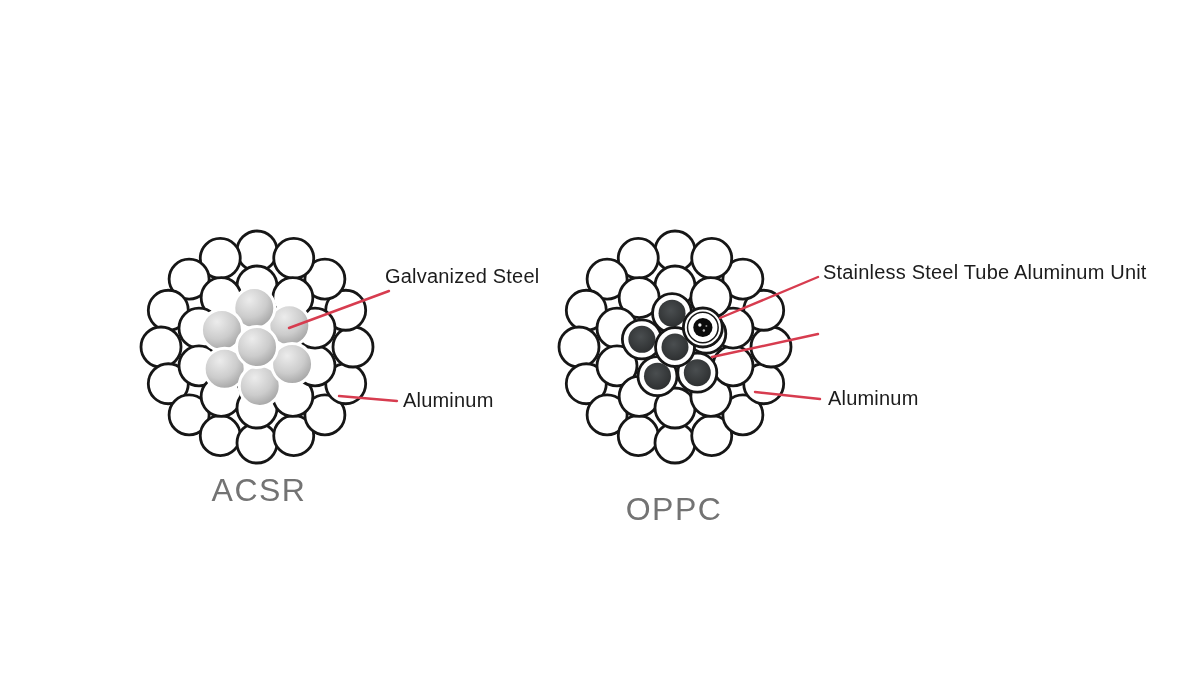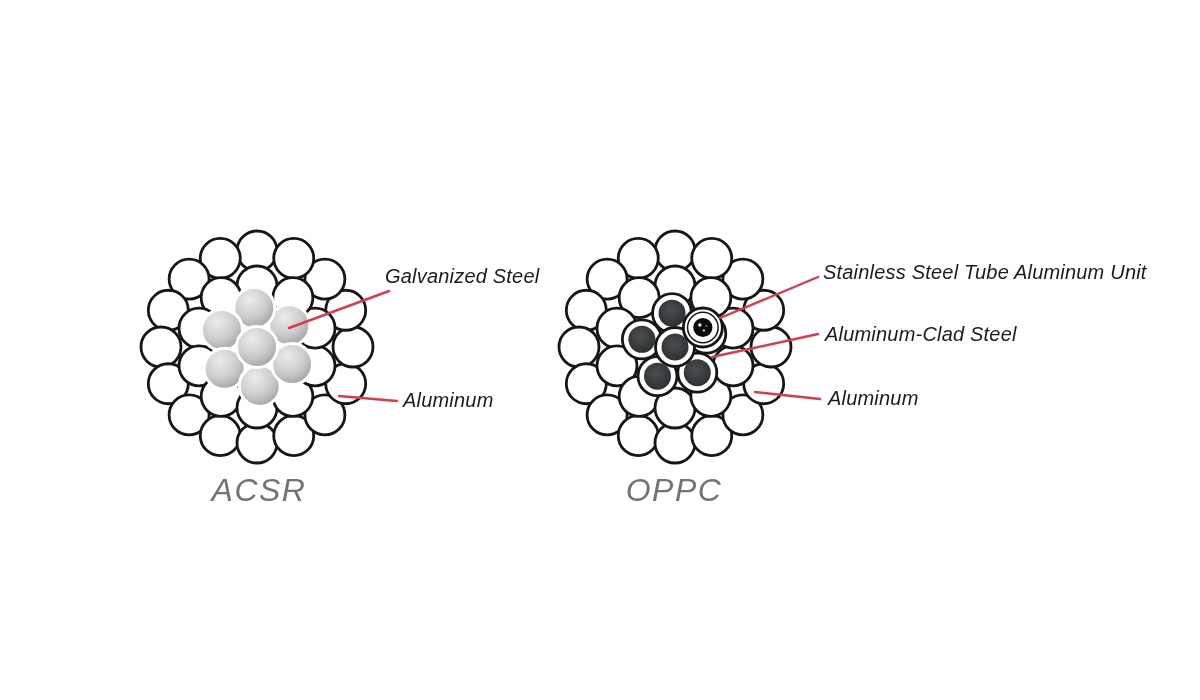--- a/index.html
+++ b/index.html
@@ -2,21 +2,20 @@
 <html><head>
 <meta charset="utf-8">
 <style>
   html,body{margin:0;padding:0;background:#ffffff;}
   #stage{
     position:relative;
     width:1200px;height:700px;
     background:#ffffff;
     overflow:hidden;
     font-family:"Liberation Sans", sans-serif;
-    font-style:italic;
   }
   #cable-svg{position:absolute;left:0;top:0;}
   .callout-label{
     position:absolute;
     transform:translateY(-50%);
     font-size:20px;
     color:#1c1c1c;
     white-space:nowrap;
     letter-spacing:0.2px;
   }
@@ -135,19 +134,18 @@
         <line x1="818" y1="277" x2="720" y2="318" stroke="#d73c4f" stroke-width="2.4" stroke-linecap="round"></line>
         <line x1="818" y1="334" x2="712" y2="357" stroke="#d73c4f" stroke-width="2.4" stroke-linecap="round"></line>
         <line x1="820" y1="399" x2="755" y2="392" stroke="#d73c4f" stroke-width="2.4" stroke-linecap="round"></line>
       </g>
   </svg>
 
   <div class="callout-label" id="label-0-0" style="left: 385px; top: 276px;">Galvanized Steel</div>
   <div class="callout-label" id="label-0-1" style="left: 403px; top: 400px;">Aluminum</div>
 
   <div class="callout-label" id="label-1-0" style="left: 823px; top: 272px;">Stainless Steel Tube Aluminum Unit</div>
-  <div class="callout-label" id="label-1-1" style="left: 825px; top: 334px;">Aluminum-Clad Steel</div>
   <div class="callout-label" id="label-1-2" style="left: 828px; top: 398px;">Aluminum</div>
 
   <div class="cable-title" id="title-0" style="left: 259px; top: 490px;">ACSR</div>
-  <div class="cable-title" id="title-1" style="left: 674px; top: 490px;">OPPC</div>
+  <div class="cable-title" id="title-1" style="left: 674px; top: 509px;">OPPC</div>
 
 </div>
 
 </body></html>

